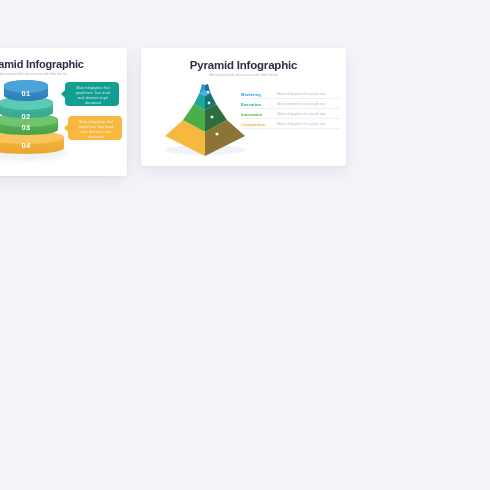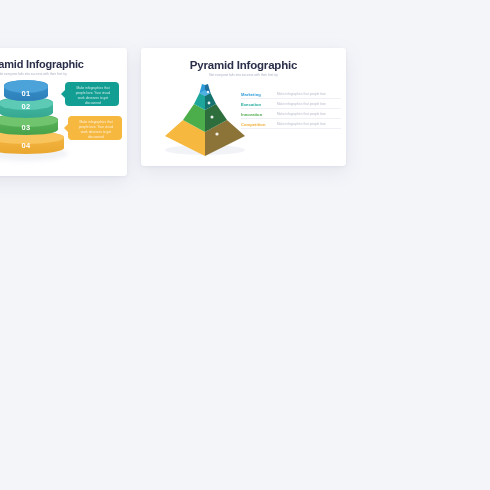--- a/index.html
+++ b/index.html
@@ -112,21 +112,21 @@
   
   .ring1 { left: 8px;  top: 0px;  width: 44px; height: 21px;
            background: linear-gradient(180deg,#3c94cf 0%,#2d7fb9 100%); }
   .ring1 .top-ell { background: #4ba3da; }
   .ring1 .num { top: 9px; }
 
   
   .ring2 { left: 3px;  top: 17px; width: 54px; height: 21px;
            background: linear-gradient(180deg,#48bda7 0%,#36a791 100%); }
   .ring2 .top-ell { background: #5ccab5; }
-  .ring2 .num { top: 5px; }
+  .ring2 .num { top: 15px; }
 
   
   .ring3 { left: -2px; top: 34px; width: 64px; height: 21px;
            background: linear-gradient(180deg,#5cb85c 0%,#49a24a 100%); }
   .ring3 .top-ell { background: #6fc46d; }
   .ring3 .num { top: 9px; }
 
   
   .ring4 { left: -8px; top: 51px; width: 76px; height: 23px;
            background: linear-gradient(180deg,#f5b946 0%,#eaa72f 100%); }

